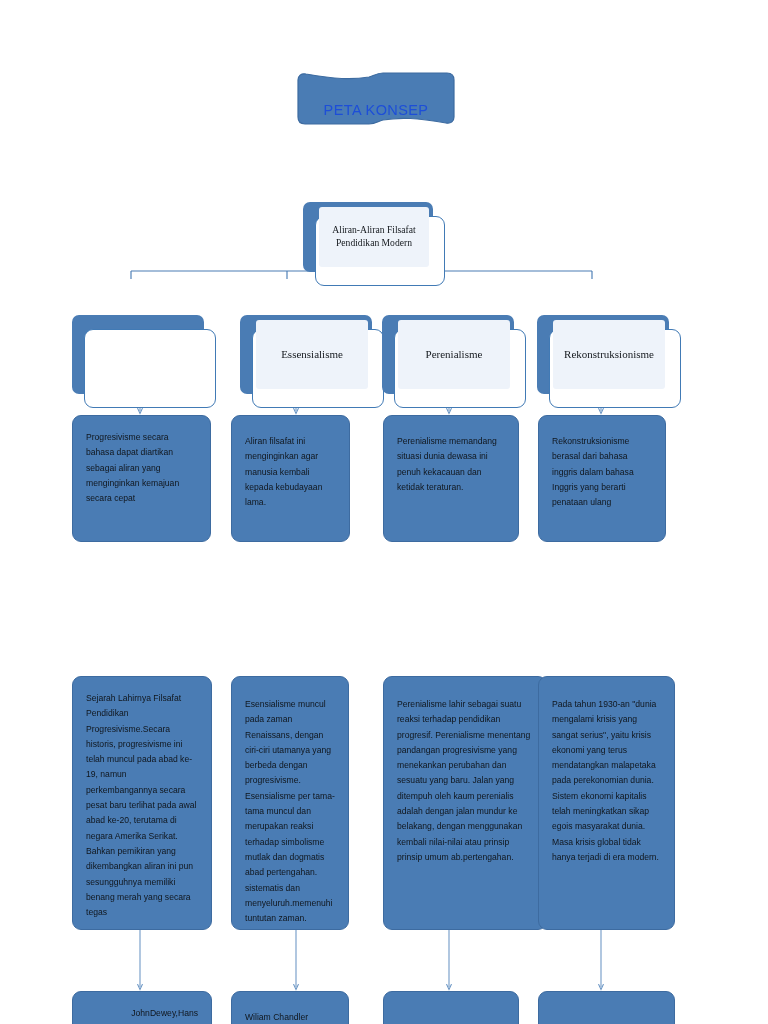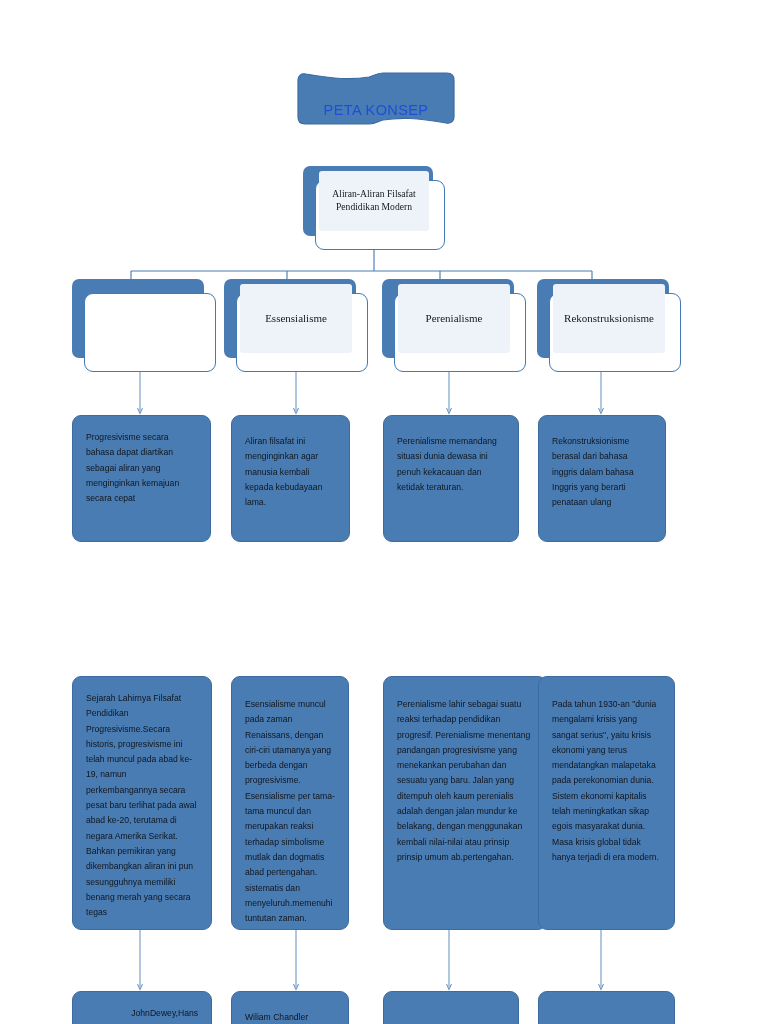--- a/index.html
+++ b/index.html
@@ -53,20 +53,21 @@
     justify-content: center;
     color: #1d4ed8;
     font-size: 14.5px;
     letter-spacing: 0.4px;
     font-family: "Liberation Sans", sans-serif;
   }
 
   
   .stack {
     position: absolute;
+    margin-top: 36px;
   }
   .stack .shadow {
     position: absolute;
     left: 0;
     top: 0;
     right: 12px;
     bottom: 14px;
     background: #4a7cb4;
     border-radius: 7px;
   }
@@ -101,21 +102,21 @@
     line-height: 1.35;
     color: #15191e;
   }
 
   .root-box { left: 303px; top: 166px; width: 142px; height: 84px; }
   .root-box .inner span { font-size: 9.6px; }
 
   .cat-box { top: 279px; width: 144px; height: 93px; }
   .cat-box .inner span { font-size: 11px; }
   .cat-1 { left: 72px; }
-  .cat-2 { left: 224px; }
+  .cat-2 { left: 240px; }
   .cat-3 { left: 382px; }
   .cat-4 { left: 537px; }
 
   
   .bluebox {
     position: absolute;
     background: #4a7cb4;
     border: 1px solid #3d6ba0;
     border-radius: 9px;
     box-sizing: border-box;

